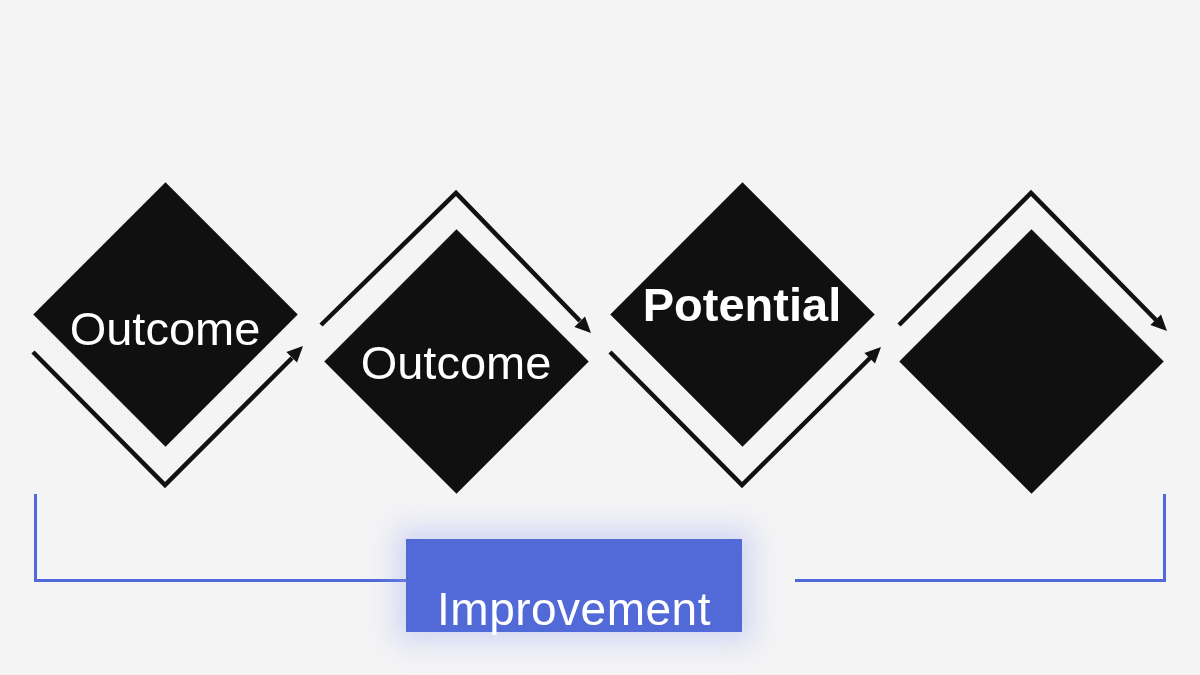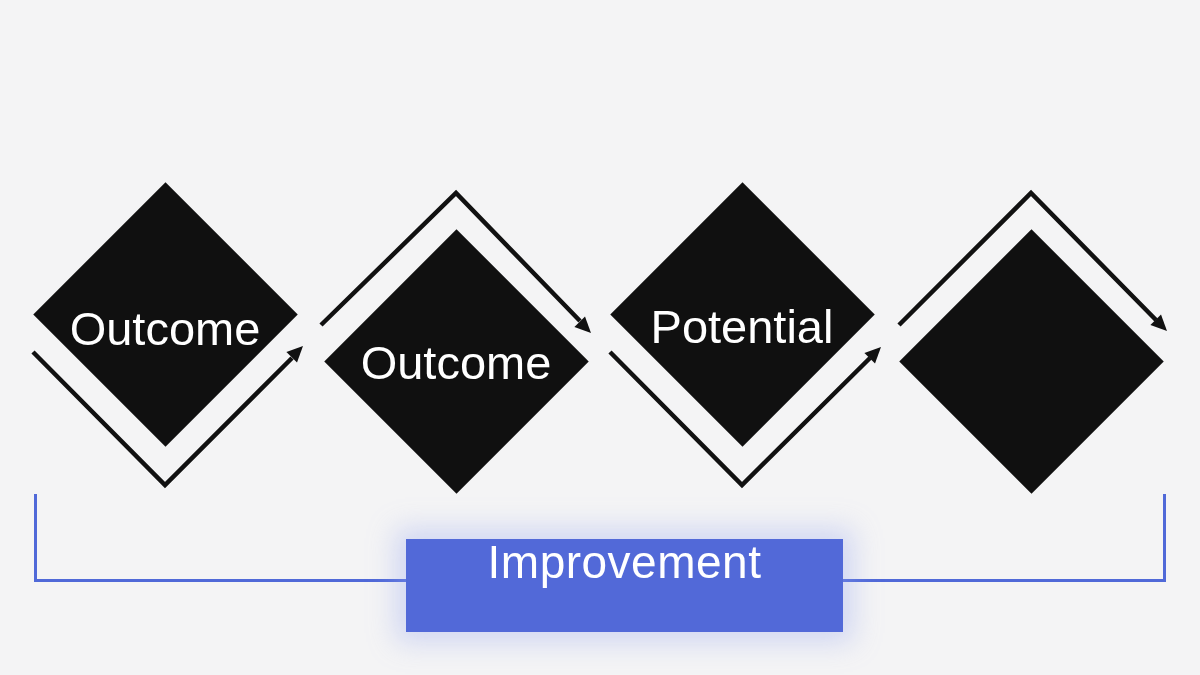--- a/index.html
+++ b/index.html
@@ -27,23 +27,23 @@
     fill: none; stroke: var(--arrow, #111111);
     stroke-width: 4.5; stroke-linejoin: miter; stroke-linecap: butt;
   }
   .arrow-head { fill: var(--arrow, #111111); stroke: none; }
   .bracket-path {
     fill: none; stroke: var(--accent-line, #5069d8);
     stroke-width: 3; stroke-linejoin: miter; stroke-linecap: butt;
   }
   .improvement-box {
     position: absolute; left: 406px; top: 539px;
-    width: 437px; height: 93px;
+    width: 336px; height: 93px;
     background: var(--accent-blue, #5269d8);
-    display: flex; align-items: flex-start; justify-content: center;
+    display: flex; align-items: flex-end; justify-content: center;
     box-shadow: 0 0 26px 10px rgba(150, 166, 240, 0.38);
   }
   .improvement-label {
     color: var(--improvement-text, #ffffff);
     font-size: 46px; line-height: 1; white-space: nowrap;
     letter-spacing: 0.5px;
   }
 </style>
 </head>
 <body>
@@ -77,19 +77,19 @@
     <path class="bracket-path" d="M 795,580.5 L 1164.5,580.5 L 1164.5,494"></path>
   </svg>
 
   <div class="diamond" style="left:71.5px; top:220.5px;"></div>
   <div class="diamond" style="left:362.5px; top:267.5px;"></div>
   <div class="diamond" style="left:648.5px; top:220.5px;"></div>
   <div class="diamond" style="left:937.5px; top:267.5px;"></div>
 
   <div class="diamond-label" style="left:165px; top:328px;">Outcome</div>
   <div class="diamond-label" style="left:456px; top:362px;">Outcome</div>
-  <div class="diamond-label" style="left:742px; top:326px;">Potential</div>
+  <div class="diamond-label" style="left:742px; top:304px;font-weight:bold;">Potential</div>
 
   <div class="improvement-box">
     <span class="improvement-label">Improvement</span>
   </div>
 
 </div>
 
 </body></html>

